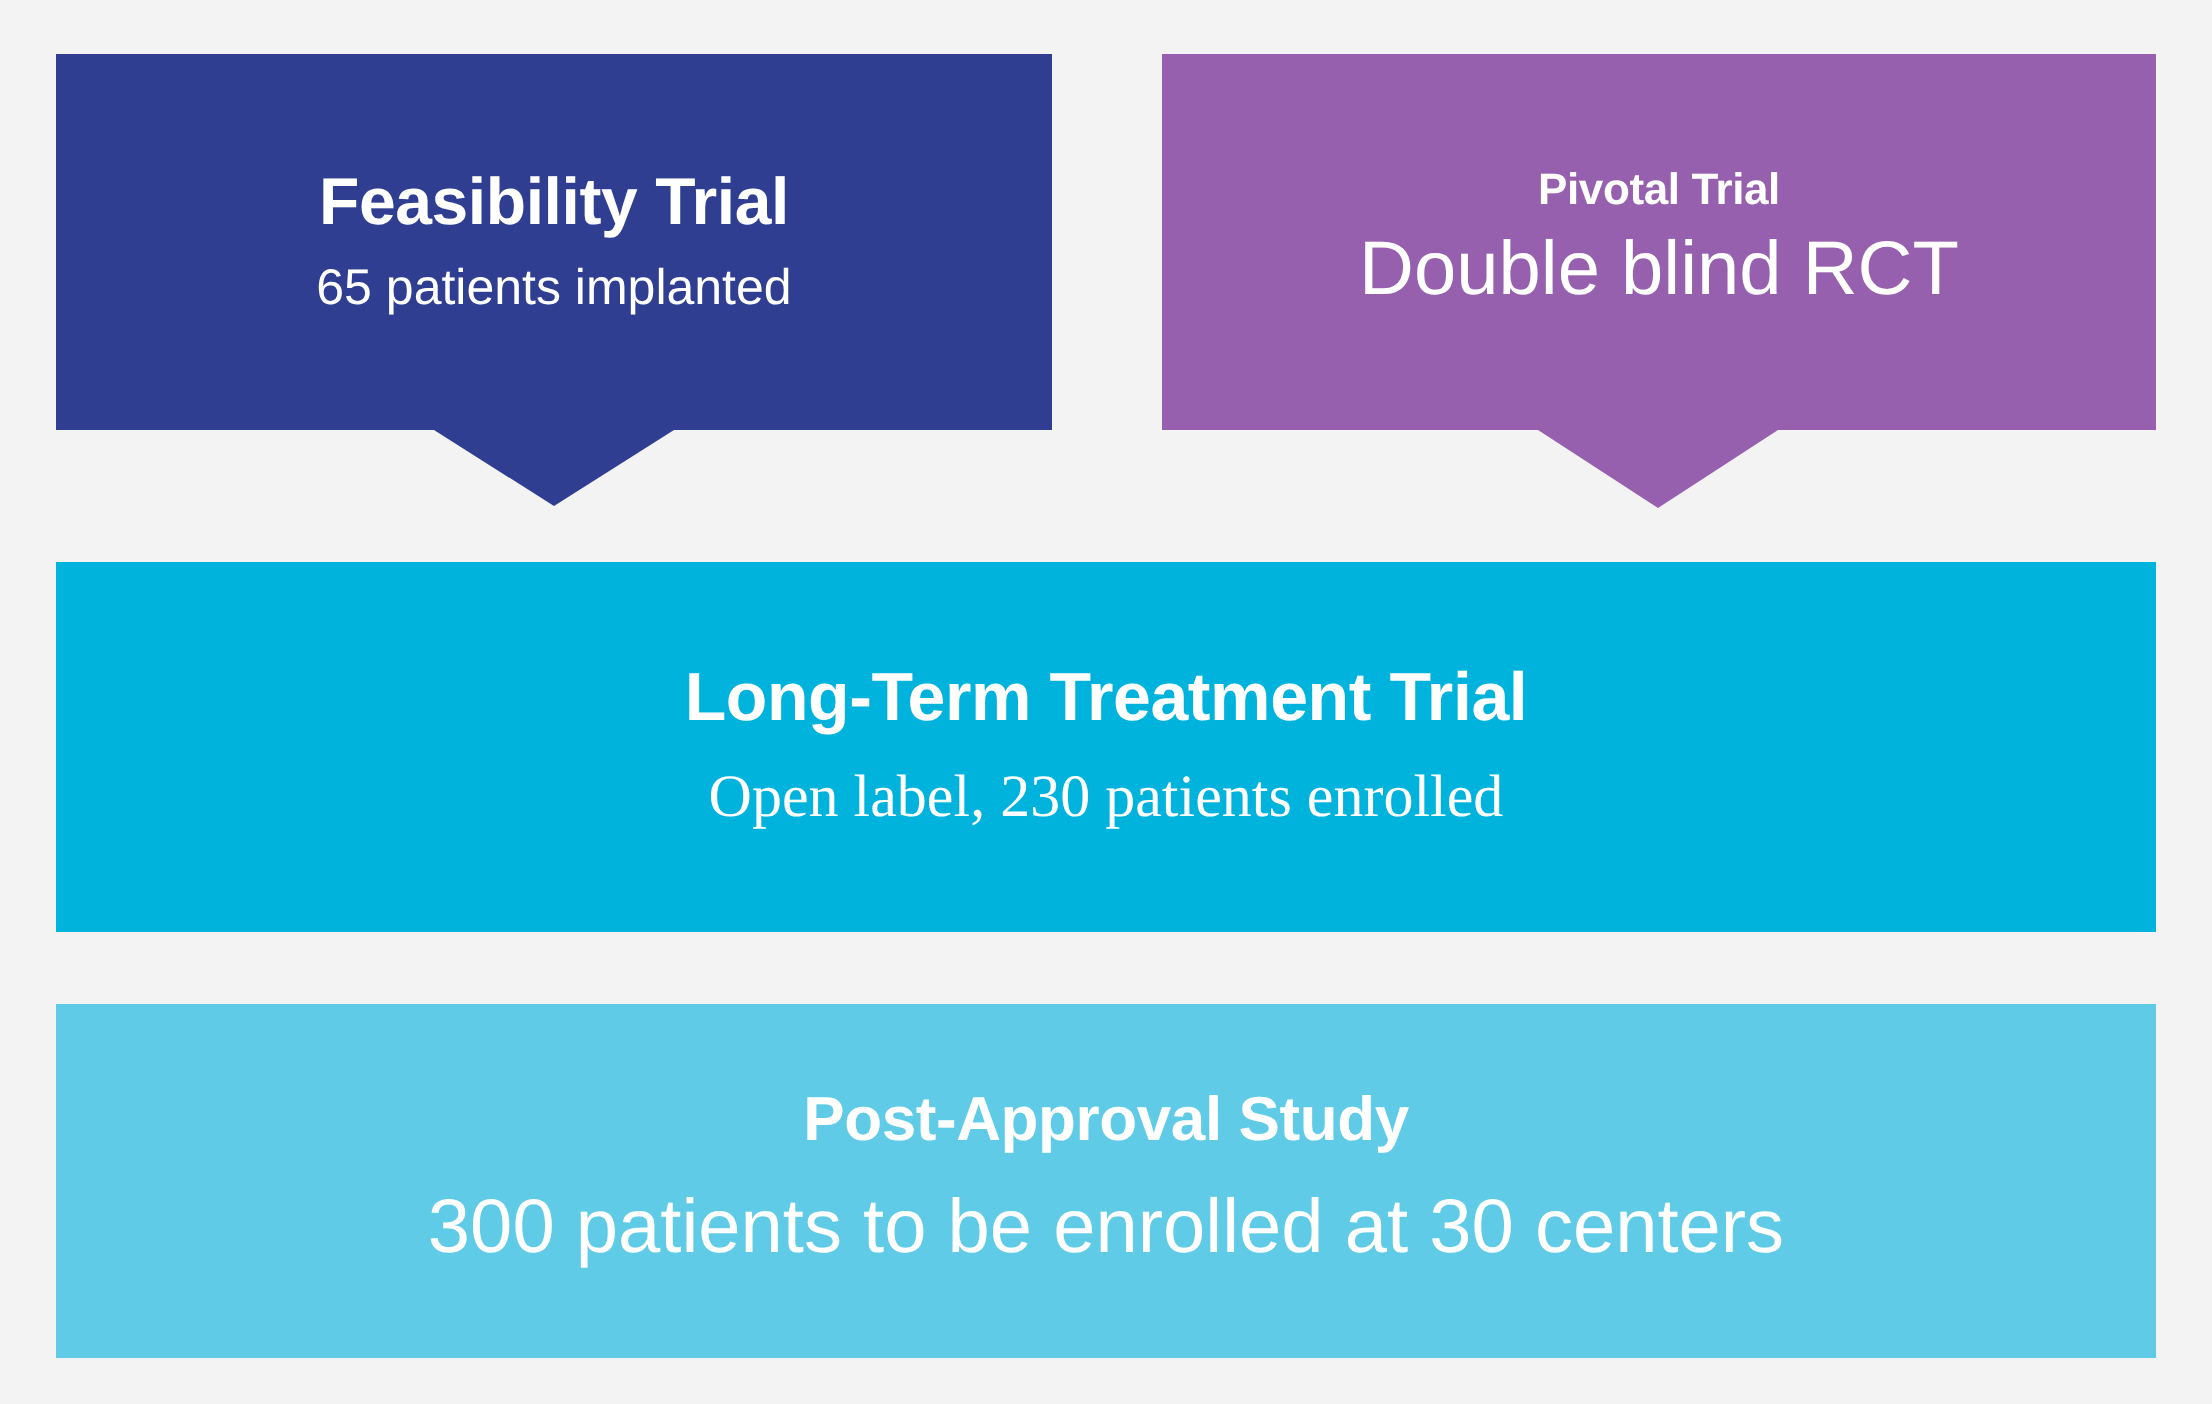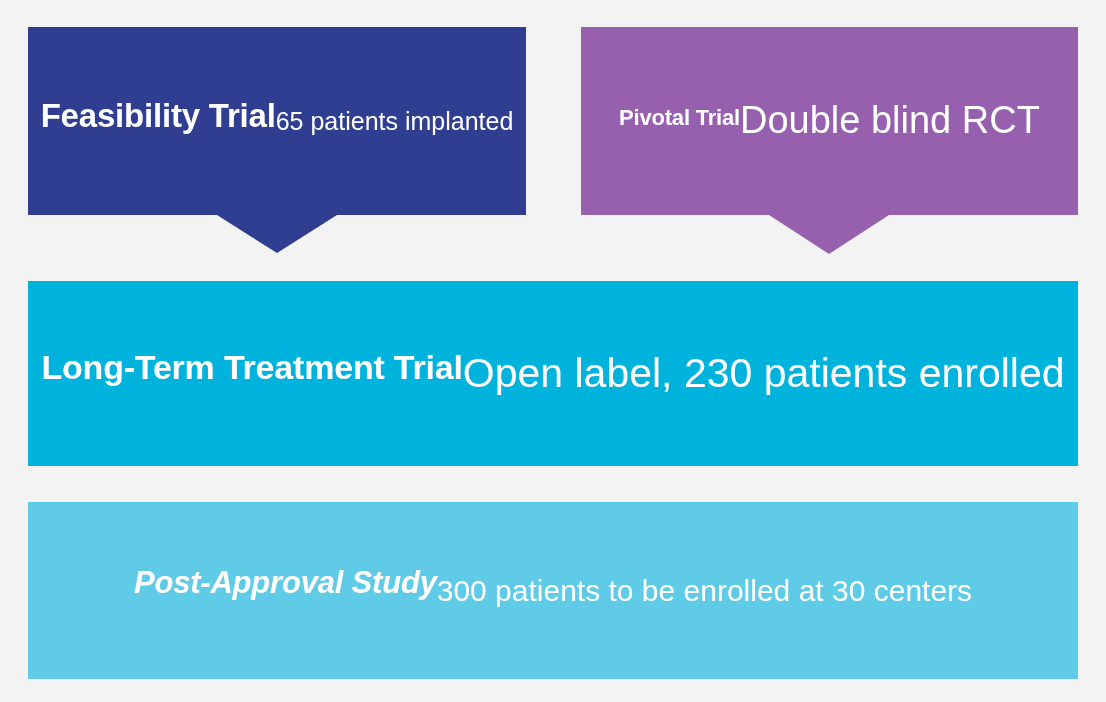--- a/index.html
+++ b/index.html
@@ -15,20 +15,21 @@
     position: relative;
     width: 1106px;
     height: 702px;
     background: #f3f3f3;
     overflow: hidden;
   }
   .stage {
     position: absolute;
     box-sizing: border-box;
     display: flex;
+    flex-direction: column;
     align-items: center;
     justify-content: center;
     color: #ffffff;
     text-align: center;
   }
   .stage-title {
     font-weight: bold;
     letter-spacing: -0.2px;
     line-height: 1.12;
   }
@@ -90,37 +91,37 @@
     top: 281px;
     width: 1050px;
     height: 185px;
     background: #00b3dd;
   }
   #stage-longterm .stage-title {
     font-size: 34px;
     margin-bottom: 13px;
   }
   #stage-longterm .stage-sub {
-    font-size: 41px;
+    font-size: 30px;
+    font-family: Liberation Serif, serif;
   }
   
   #stage-postapproval {
     left: 28px;
     top: 502px;
     width: 1050px;
     height: 177px;
     background: #5fcbe6;
   }
   #stage-postapproval .stage-title {
     font-size: 31px;
     margin-bottom: 14px;
-    font-style: italic;
   }
   #stage-postapproval .stage-sub {
-    font-size: 30px;
+    font-size: 38px;
   }
 </style>
 </head>
 <body>
 
 <div id="canvas">
 
   <div class="stage" id="stage-feasibility">
     <div class="stage-title">Feasibility Trial</div>
     <div class="stage-sub">65 patients implanted</div>

